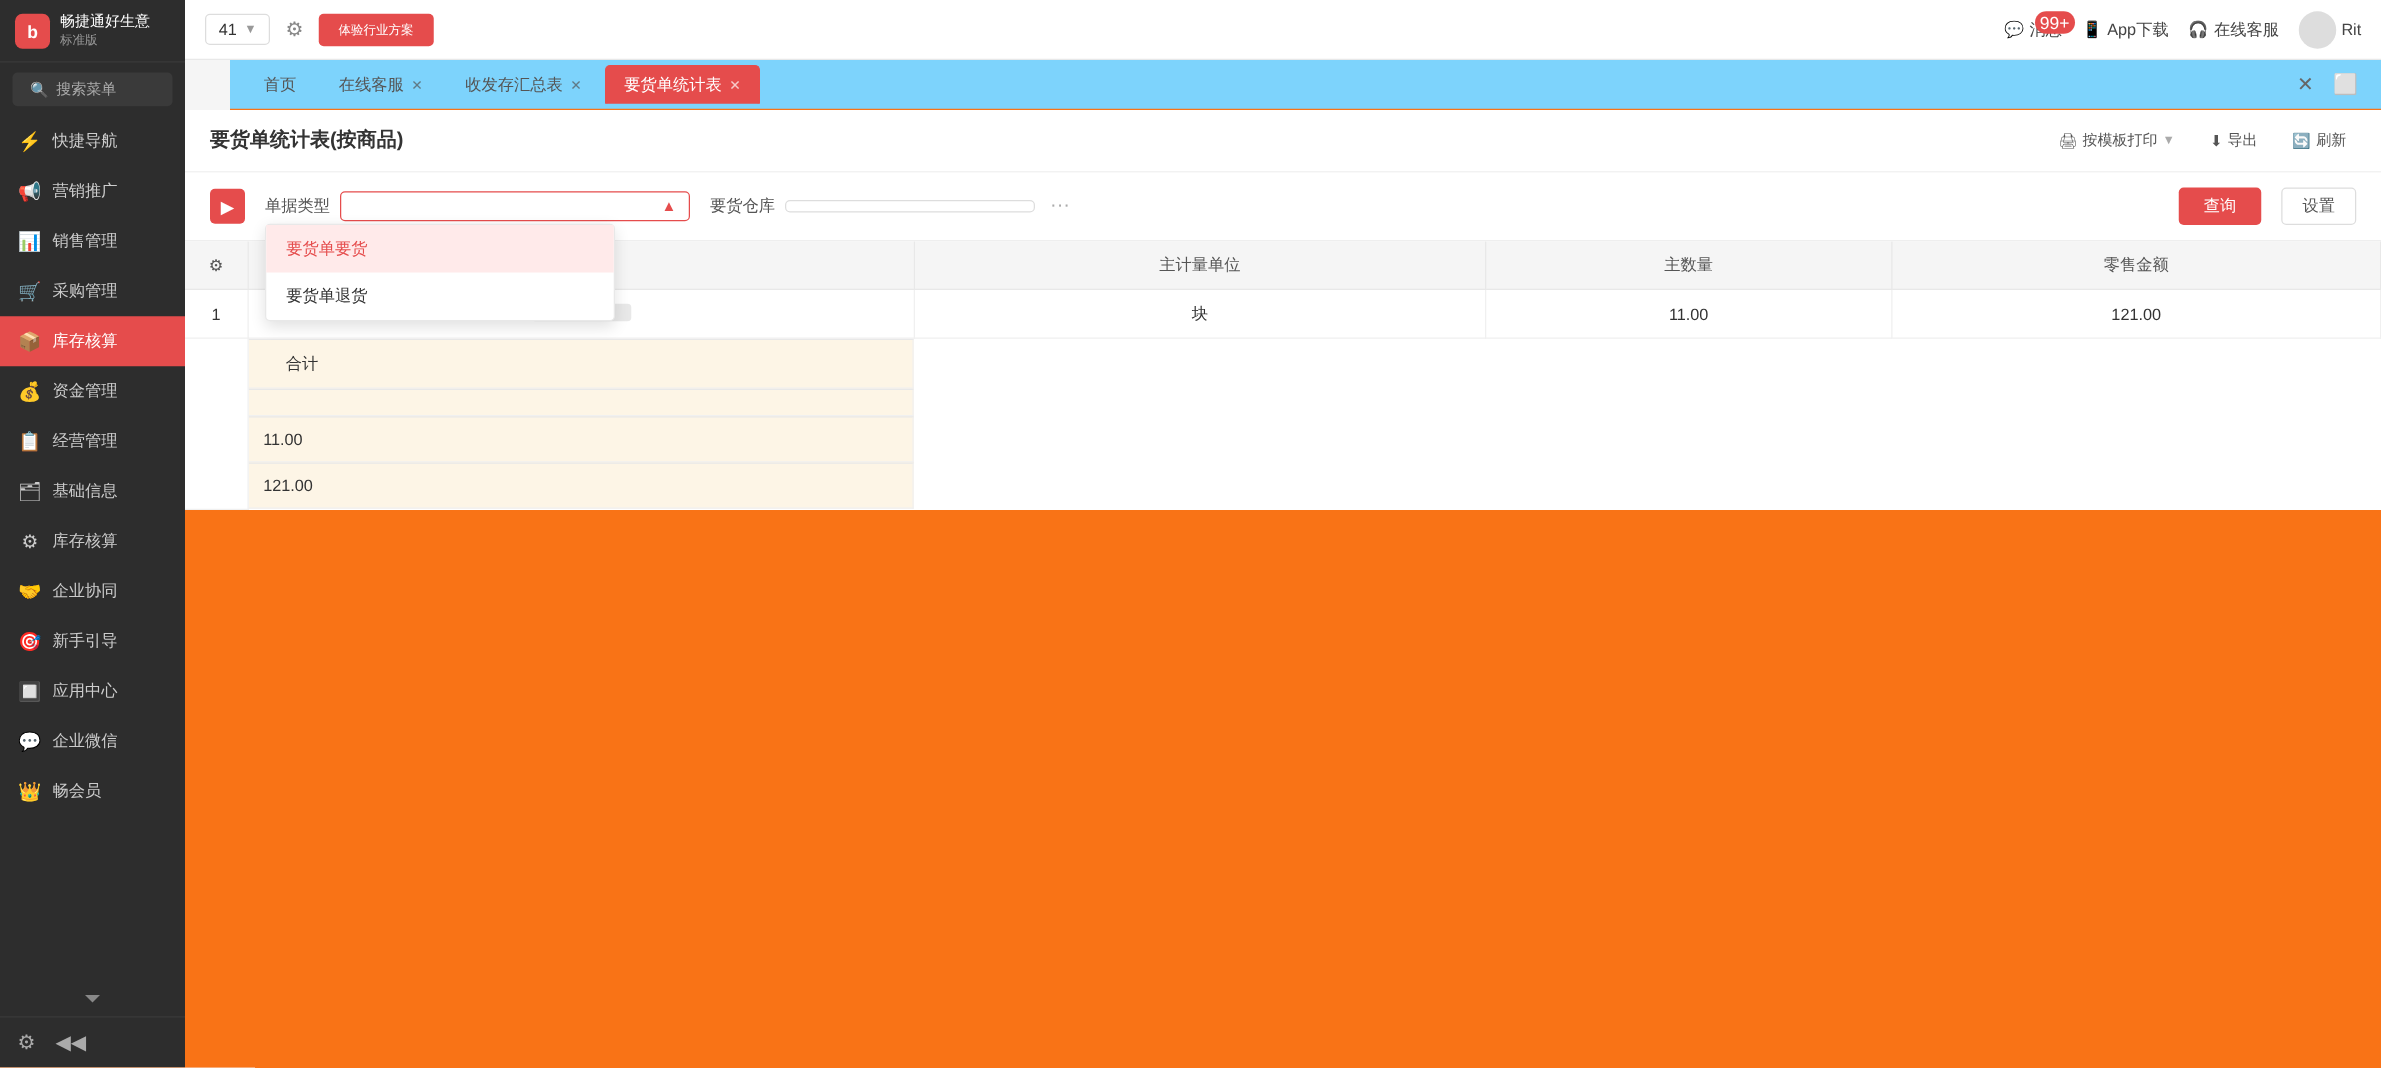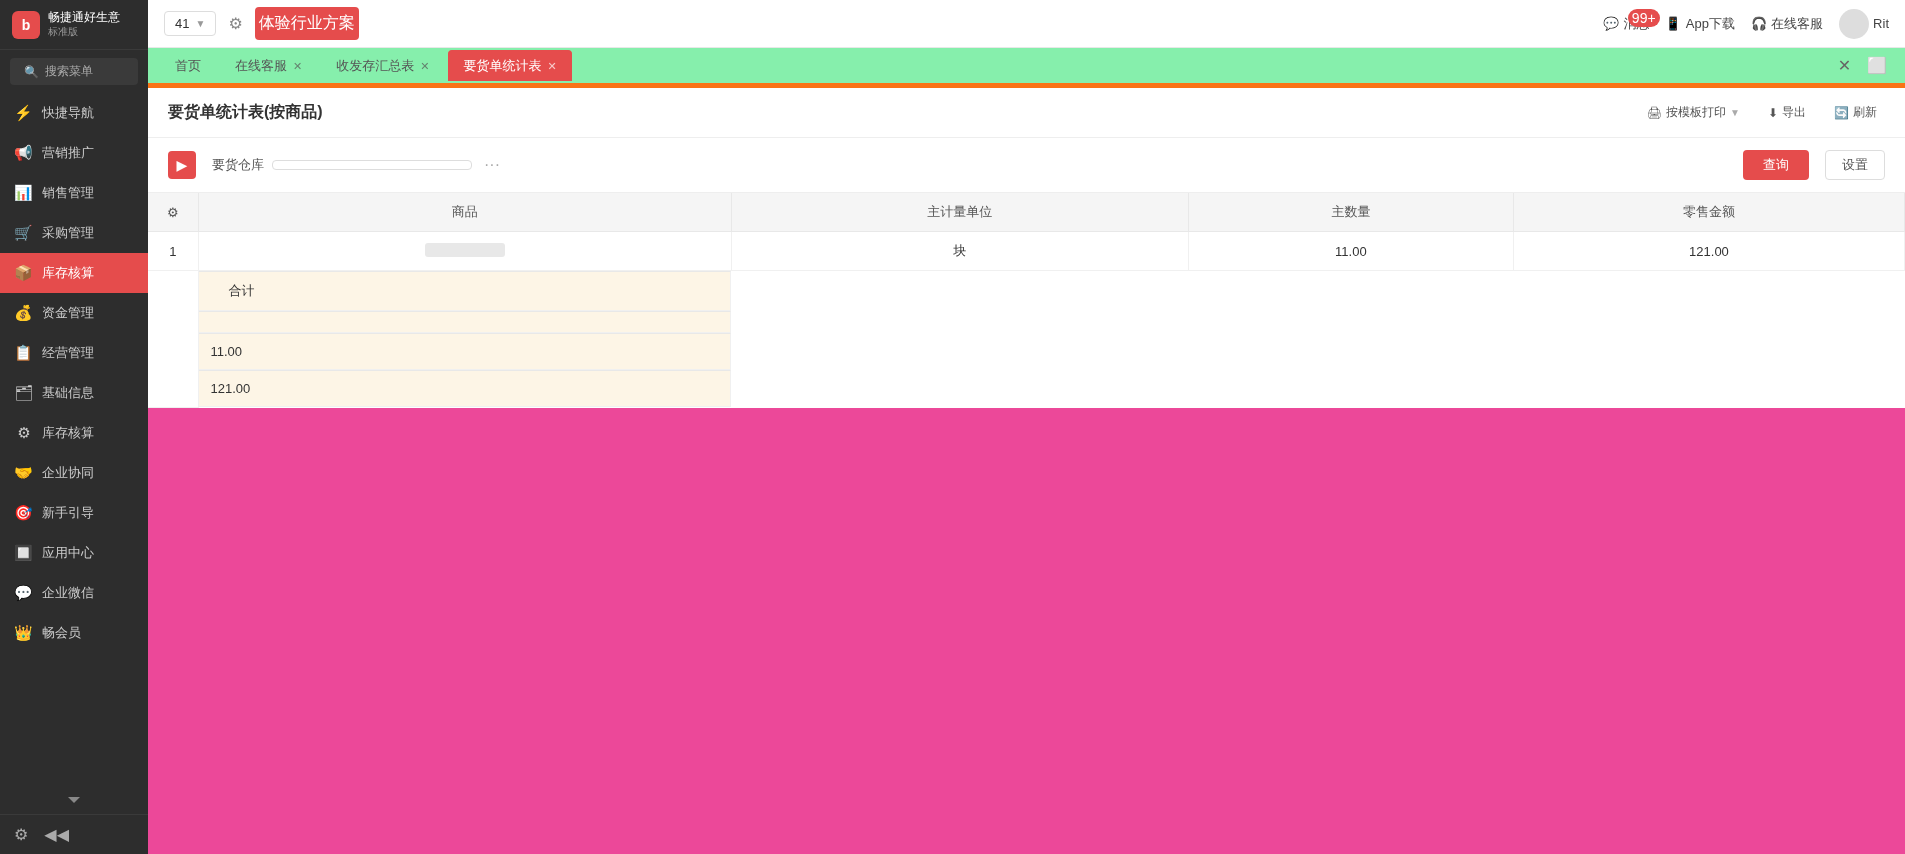--- a/index.html
+++ b/index.html
@@ -117,49 +117,50 @@
       cursor: pointer;
       gap: 6px;
     }
     .header-selector .arrow { color: #999; font-size: 10px; }
     .header-gear { color: #888; cursor: pointer; font-size: 16px; }
     .btn-trial {
       background: #e54c4c;
       color: #fff;
       border: none;
       border-radius: 4px;
-      padding: 6px 4px;
-      font-size: 16px;
+      padding: 6px 16px;
+      font-size: 10px;
       cursor: pointer;
     }
     .header-right { display: flex; align-items: center; gap: 16px; }
     .header-icon-item { display: flex; align-items: center; gap: 4px; font-size: 13px; color: #444; cursor: pointer; position: relative; }
     .badge {
       background: #e54c4c;
       color: #fff;
       font-size: 14px;
       border-radius: 10px;
       padding: 1px 4px;
       position: absolute;
       top: -6px;
       right: -10px;
       white-space: nowrap;
     }
     .user-avatar { width: 30px; height: 30px; background: #ddd; border-radius: 50%; }
 
     
     .tabs-bar {
       height: 40px;
-      background: #86efac;
+      background: #7dd3fc;
       display: flex;
       align-items: center;
       padding: 0 12px;
-      border-bottom: 5px solid #f97316;
+      border-bottom: 1px solid #f97316;
       flex-shrink: 0;
       gap: 4px;
+      margin-left: 36px;
     }
     .tab {
       display: flex;
       align-items: center;
       padding: 6px 14px;
       font-size: 13px;
       color: #555;
       cursor: pointer;
       border-radius: 4px 4px 0 0;
       gap: 6px;
@@ -167,21 +168,21 @@
       border: 1px solid transparent;
       border-bottom: none;
     }
     .tab.active { background: #e54c4c; color: #fff; border-color: #e54c4c; }
     .tab .close { font-size: 11px; opacity: 0.7; cursor: pointer; }
     .tab.active .close { color: #fff; }
     .tabs-controls { margin-left: auto; display: flex; align-items: center; gap: 4px; }
     .tabs-controls span { cursor: pointer; color: #666; font-size: 16px; padding: 2px 6px; }
 
     
-    .page-content { flex: 1; overflow-y: auto; background: #ec4899; padding: 0; }
+    .page-content { flex: 1; overflow-y: auto; background: #f97316; padding: 0; }
 
     .page-inner { background: #f0f0f0; padding: 0; }
 
     
     .page-header {
       background: #fff;
       padding: 12px 20px;
       display: flex;
       align-items: center;
       justify-content: space-between;
@@ -546,20 +547,36 @@
           </div>
         </div>
       </div>
 
       <div class="filter-bar">
         <div class="filter-expand-btn">
           <span>▶</span>
         </div>
 
 
+        <div class="filter-select-group">
+          <span class="filter-label">单据类型</span>
+          <div class="filter-input-box">
+            <span style="color:#999;"></span>
+            <span class="arrow-up">▲</span>
+          </div>
+
+          <div class="dropdown-menu">
+            <div class="dropdown-item selected">
+              <span>要货单要货</span>
+            </div>
+            <div class="dropdown-item">
+              <span>要货单退货</span>
+            </div>
+          </div>
+        </div>
 
         <div class="filter-warehouse-group">
           <span class="filter-label">要货仓库</span>
           <div class="filter-warehouse-input">
             <span style="color:#999;"></span>
           </div>
           <span class="three-dots">···</span>
         </div>
 
         <button class="btn-query">查询</button>

